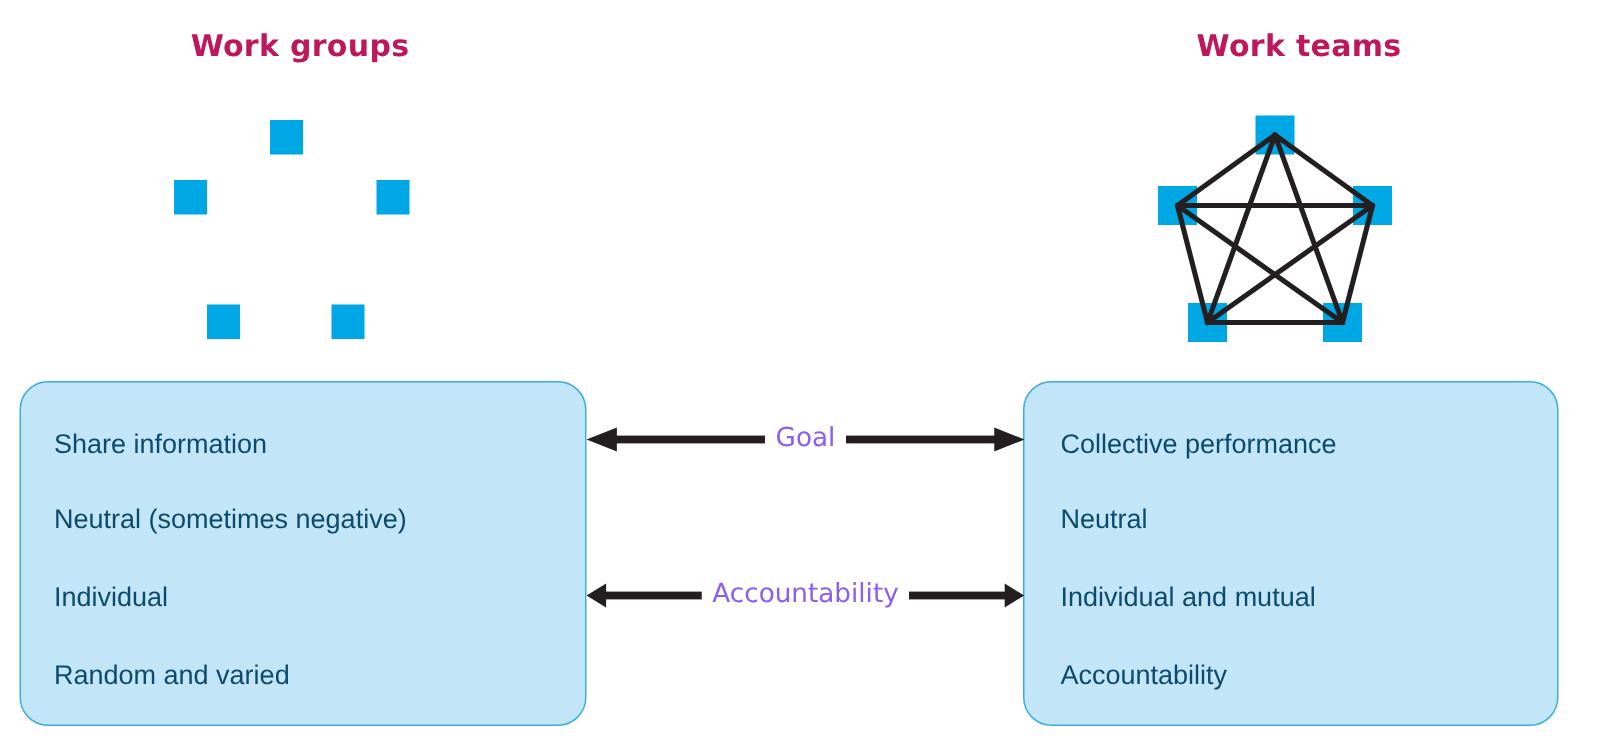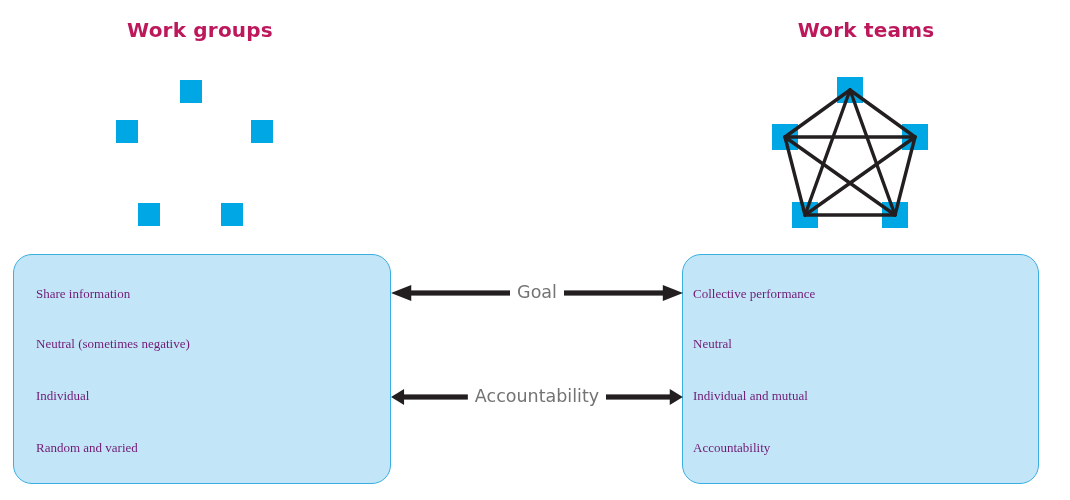--- a/index.html
+++ b/index.html
@@ -48,28 +48,28 @@
   }
   #box-left  { left: 13px;  top: 254px; width: 378px; height: 230px; }
   #box-right { left: 682px; top: 254px; width: 357px; height: 230px; }
 
   .box-list {
     position: absolute;
     left: 0; right: 0; top: 0; bottom: 0;
   }
   .box-item {
     position: absolute;
-    font-family: Liberation Serif, serif;
-    font-size: 13px;
-    color: #701a75;
+    font-family: Liberation Sans, sans-serif;
+    font-size: 18px;
+    color: #0c4a6e;
     white-space: nowrap;
     line-height: 1;
   }
   #box-left  .box-item { left: 22px; }
-  #box-right .box-item { left: 10px; }
+  #box-right .box-item { left: 24px; }
   .box-item.r1 { top: 32px; }
   .box-item.r2 { top: 82px; }
   .box-item.r3 { top: 134px; }
   .box-item.r4 { top: 186px; }
 
   
   .arrow-row {
     position: absolute;
     left: 391px;
     width: 292px;
@@ -79,21 +79,21 @@
     justify-content: center;
   }
   #arrow-row-1 { top: 276px; }
   #arrow-row-2 { top: 328px; }
   #arrow-row-3 { top: 380px; justify-content: center; }
   #arrow-row-4 { top: 432px; }
 
   .arrow-label {
     font-family: "DejaVu Sans", sans-serif;
     font-size: 17.5px;
-    color: #737373;
+    color: #8b5cf6;
     white-space: nowrap;
     padding: 0 7px;
     line-height: 1;
   }
   .arrow-side { flex: 1 1 auto; height: 20px; position: relative; }
   .arrow-side svg { display: block; width: 100%; height: 20px; }
 </style>
 </head>
 <body>
 

